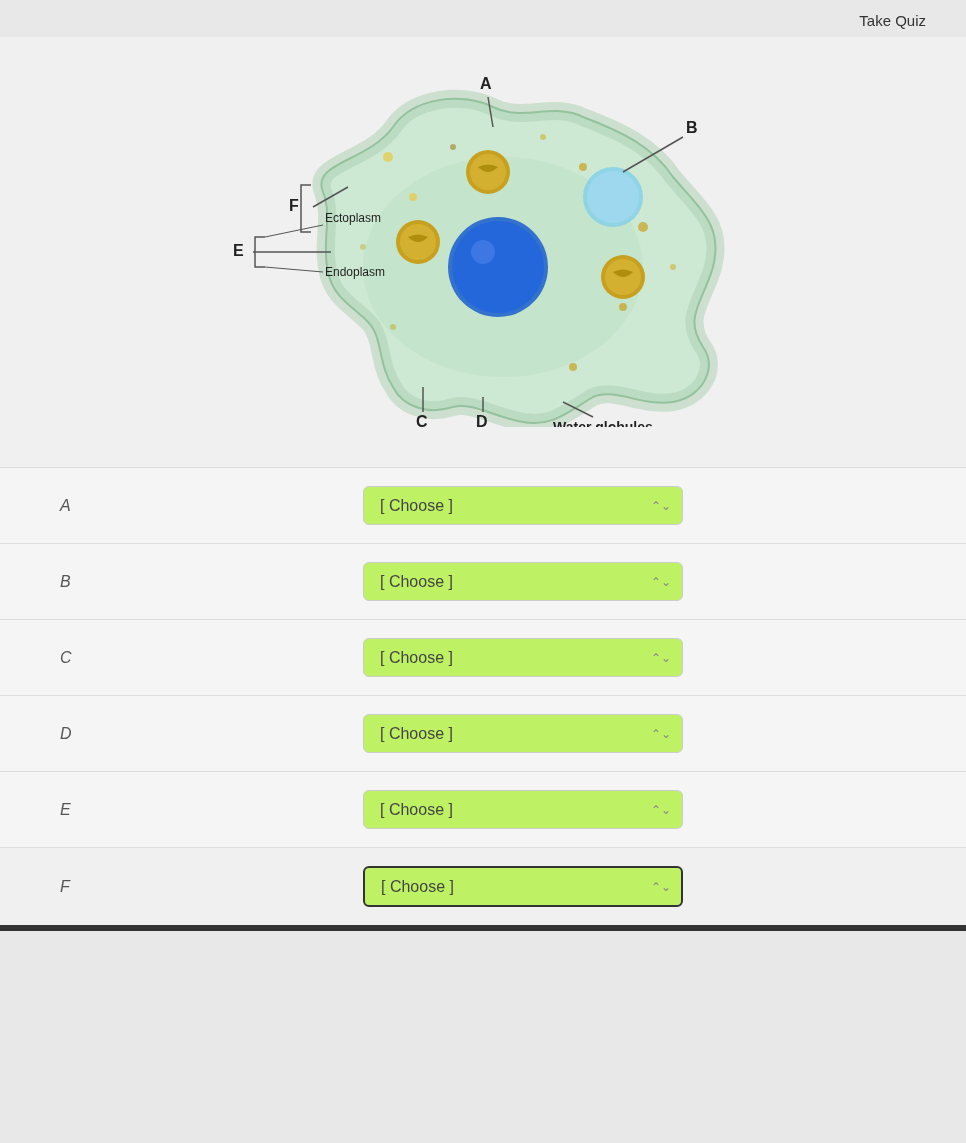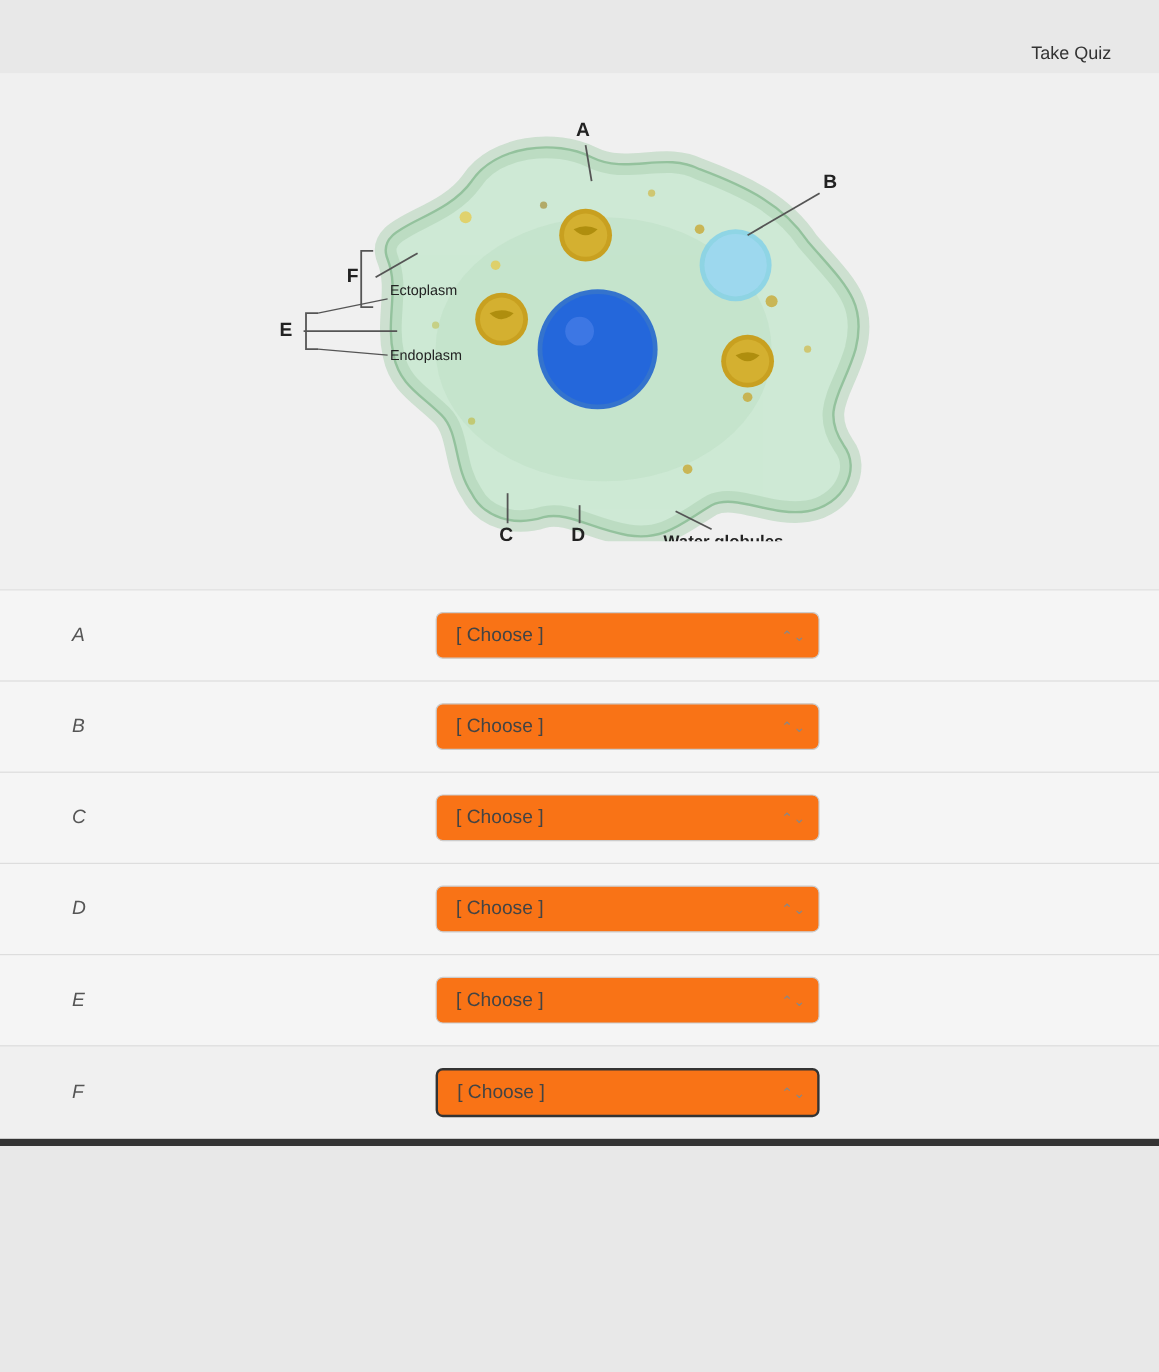--- a/index.html
+++ b/index.html
@@ -9,21 +9,20 @@
       width: 966px;
       min-height: 1143px;
       position: relative;
     }
 
     .header {
       display: flex;
       justify-content: flex-end;
       padding: 12px 40px 8px;
       background: #e8e8e8;
-      margin-top: 24px;
     }
 
     .take-quiz-btn {
       background: none;
       border: none;
       font-size: 15px;
       color: #333;
       cursor: pointer;
       font-weight: 500;
     }
@@ -73,21 +72,21 @@
       flex: 1;
       display: flex;
       justify-content: center;
     }
 
     .choose-select {
       width: 320px;
       padding: 10px 16px;
       font-size: 16px;
       color: #444;
-      background: #f97316;
+      background: #bef264;
       border: 1px solid #ccc;
       border-radius: 6px;
       appearance: none;
       -webkit-appearance: none;
       cursor: pointer;
       outline: none;
     }
 
     .select-wrapper {
       position: relative;

